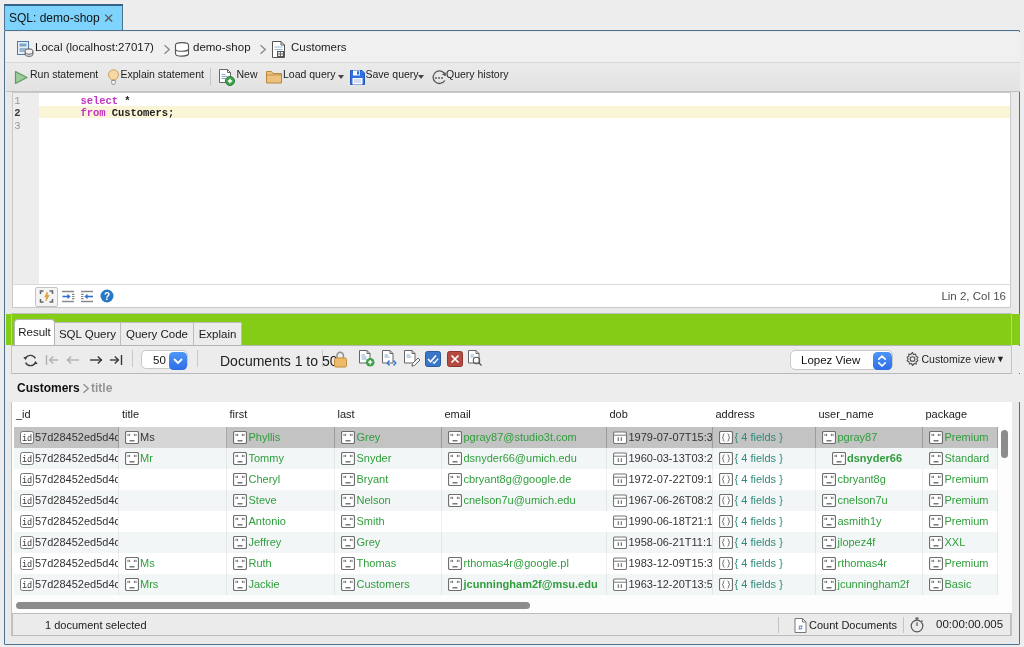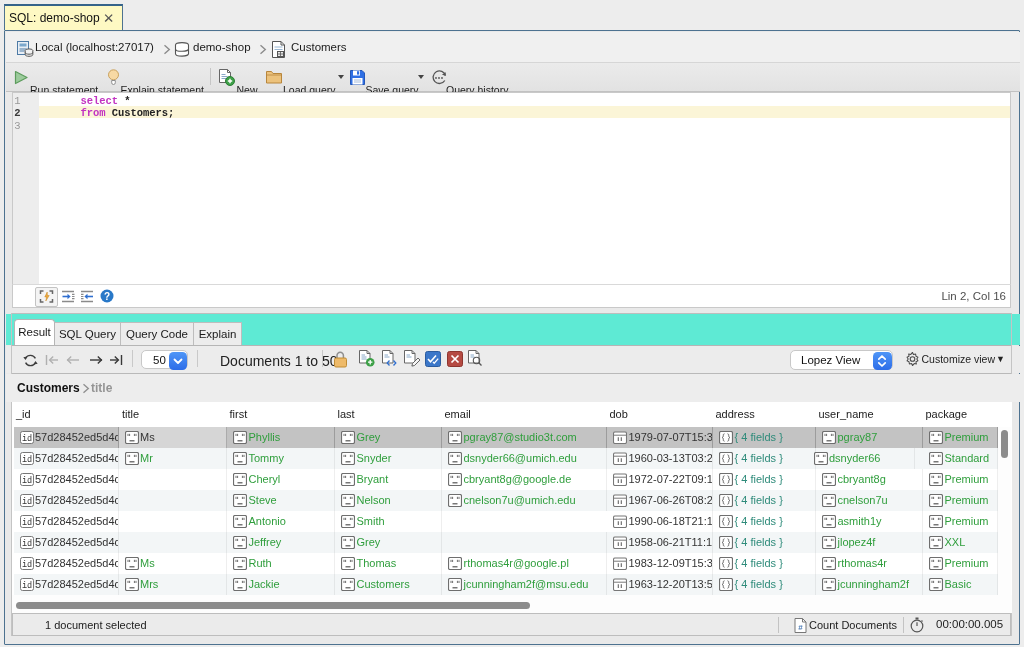--- a/index.html
+++ b/index.html
@@ -1,40 +1,40 @@
 <!DOCTYPE html>
 <html><head><meta charset="utf-8"><style>
 html,body{margin:0;padding:0;}
 body{width:1024px;height:647px;background:#ededed;font-family:"Liberation Sans",sans-serif;position:relative;overflow:hidden;}
 .abs{position:absolute;}
 
 #win{left:4px;top:30px;width:1014px;height:612.5px;border:1.5px solid #4d7290;background:#e9e9e9;border-radius:1px;}
-#tab{left:4px;top:4px;width:117px;height:24px;background:#fef9c3;border-left:1.5px solid #4d7290;border-right:1.5px solid #4d7290;border-top:2.5px solid #35638a;}
+#tab{left:4px;top:4px;width:117px;height:24px;background:#7dd3fc;border-left:1.5px solid #4d7290;border-right:1.5px solid #4d7290;border-top:2.5px solid #35638a;}
 #tab .t{position:absolute;left:4px;top:5px;font-size:12px;color:#111;}
 #tab .x{position:absolute;left:98px;top:4px;font-size:13.5px;color:#555;}
 
 #bc1{left:5.5px;top:31.5px;width:1014px;height:30.5px;background:#f0f0f0;border-bottom:1px solid #d6d6d6;}
 .bct{position:absolute;top:9px;font-size:11.5px;color:#1a1a1a;}
 
 #tb1{left:5.5px;top:63px;width:1014px;height:27.5px;background:linear-gradient(#ebebeb,#e2e2e2);border-bottom:1px solid #c2c2c2;}
-.tbt{position:absolute;top:5px;font-size:10.5px;color:#1c1c1c;margin-top:16px;}
+.tbt{position:absolute;top:5px;font-size:10.5px;color:#1c1c1c;}
 .sep1{position:absolute;top:5px;width:1px;height:17px;background:#c6c6c6;}
 .caret{position:absolute;top:12px;width:0;height:0;border-left:3.5px solid transparent;border-right:3.5px solid transparent;border-top:4px solid #444;}
 
 #ed{left:12px;top:92px;width:999px;height:191.5px;background:#fff;border:1px solid #c9c9c9;border-bottom:none;box-sizing:border-box;}
 #gut{position:absolute;left:0;top:0;width:25.5px;height:100%;background:#ededed;}
 .ln{position:absolute;width:7.5px;text-align:right;font-family:"Liberation Mono",monospace;font-size:10.5px;color:#999;}
 .cl{position:absolute;left:25.5px;right:0;top:13.2px;height:12.2px;background:#fbf5d7;}
 .code{position:absolute;left:27.5px;font-family:"Liberation Mono",monospace;font-size:10.5px;font-weight:bold;letter-spacing:-0.05px;color:#222;white-space:pre;}
 .kw{color:#c233c2;margin-left:40px;}
 
 #est{left:12px;top:283.5px;width:999px;height:24px;background:#fff;border:1px solid #c9c9c9;border-top:1px solid #d9d9d9;box-sizing:border-box;}
 #lincol{position:absolute;right:4px;top:5px;font-size:11.5px;color:#4f4f4f;}
 
-#tabs2{left:5.5px;top:314px;width:1014px;height:31px;background:#5eead4;}
+#tabs2{left:5.5px;top:314px;width:1014px;height:31px;background:#84cc16;}
 .t2{position:absolute;top:8px;height:23px;box-sizing:border-box;font-size:11.5px;color:#1a1a1a;text-align:center;padding-top:4.5px;}
 .t2a{background:#fff;border:1px solid #b5b5b5;border-bottom:none;border-radius:4px 4px 0 0;z-index:2;}
 .t2i{border-top:1px solid #bdbdbd;border-right:1px solid #bdbdbd;background:#ececec;}
 #tabline{left:11.5px;top:344.5px;width:999.5px;height:1px;background:#b5b5b5;z-index:1;}
 
 #tb2{left:5.5px;top:345.5px;width:1014px;height:27px;background:#ececec;}
 .tb2t{position:absolute;top:7.5px;font-size:14px;color:#222;}
 .sep2{position:absolute;top:4px;width:1px;height:17px;background:#c9c9c9;}
 
 .combo{position:absolute;background:#fff;border:1px solid #c8c8c8;border-radius:5px;box-sizing:border-box;}
@@ -424,21 +424,21 @@
         </svg>
         <span class="ct k">1960-03-13T03:26:31.000+00:00</span>
       </div>
       <div class="cell" style="left:699.5px;width:103.0px;">
         <svg width="14" height="13" viewBox="0 0 14 13">
           <rect x="0.5" y="0.5" width="13" height="12" rx="1.5" fill="#fff" stroke="#6e6e6e" stroke-width="1.2"></rect>
           <path d="M5.5 2.8c-1.2 0-1.2 1-1.2 1.7s0 1.6-1.2 2c1.2.4 1.2 1.3 1.2 2s0 1.7 1.2 1.7M8.5 2.8c1.2 0 1.2 1 1.2 1.7s0 1.6 1.2 2c-1.2.4-1.2 1.3-1.2 2s0 1.7-1.2 1.7" fill="none" stroke="#555" stroke-width="0.9"></path>
         </svg>
         <span class="ct tl">{ 4 fields }</span>
       </div>
-      <div class="cell" style="left:794px;width:107.0px;">
+      <div class="cell" style="left:812px;width:107.0px;font-weight:bold;">
         <svg width="14" height="13" viewBox="0 0 14 13">
           <rect x="0.5" y="0.5" width="13" height="12" rx="1.5" fill="#fff" stroke="#6e6e6e" stroke-width="1.2"></rect>
           <path d="M3 2.8v2.2M4.6 2.8v2.2M9.4 2.8v2.2M11 2.8v2.2" stroke="#6e6e6e" stroke-width="1"></path>
           <path d="M4.5 9.8h5" stroke="#555" stroke-width="1.2"></path>
         </svg>
         <span class="ct g">dsnyder66</span>
       </div>
       <div class="cell" style="left:909.5px;width:74.5px;">
         <svg width="14" height="13" viewBox="0 0 14 13">
           <rect x="0.5" y="0.5" width="13" height="12" rx="1.5" fill="#fff" stroke="#6e6e6e" stroke-width="1.2"></rect>
@@ -790,21 +790,21 @@
         <span class="ct g">Jackie</span>
       </div>
       <div class="cell" style="left:321.5px;width:107.0px;">
         <svg width="14" height="13" viewBox="0 0 14 13">
           <rect x="0.5" y="0.5" width="13" height="12" rx="1.5" fill="#fff" stroke="#6e6e6e" stroke-width="1.2"></rect>
           <path d="M3 2.8v2.2M4.6 2.8v2.2M9.4 2.8v2.2M11 2.8v2.2" stroke="#6e6e6e" stroke-width="1"></path>
           <path d="M4.5 9.8h5" stroke="#555" stroke-width="1.2"></path>
         </svg>
         <span class="ct g">Customers</span>
       </div>
-      <div class="cell" style="left:428.5px;width:165.0px;">
+      <div class="cell" style="left:428.5px;width:165.0px;font-weight:bold;">
         <svg width="14" height="13" viewBox="0 0 14 13">
           <rect x="0.5" y="0.5" width="13" height="12" rx="1.5" fill="#fff" stroke="#6e6e6e" stroke-width="1.2"></rect>
           <path d="M3 2.8v2.2M4.6 2.8v2.2M9.4 2.8v2.2M11 2.8v2.2" stroke="#6e6e6e" stroke-width="1"></path>
           <path d="M4.5 9.8h5" stroke="#555" stroke-width="1.2"></path>
         </svg>
         <span class="ct g">jcunningham2f@msu.edu</span>
       </div>
       <div class="cell" style="left:593.5px;width:106.0px;">
         <svg width="14" height="13" viewBox="0 0 14 13">
           <rect x="0.5" y="1" width="13" height="11.5" rx="1.5" fill="#fff" stroke="#777" stroke-width="1.1"></rect>

